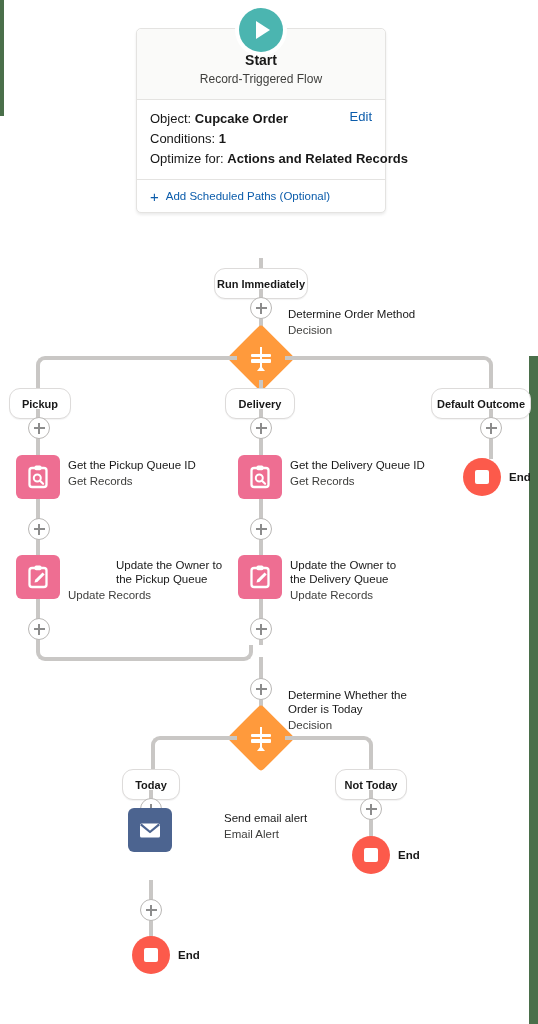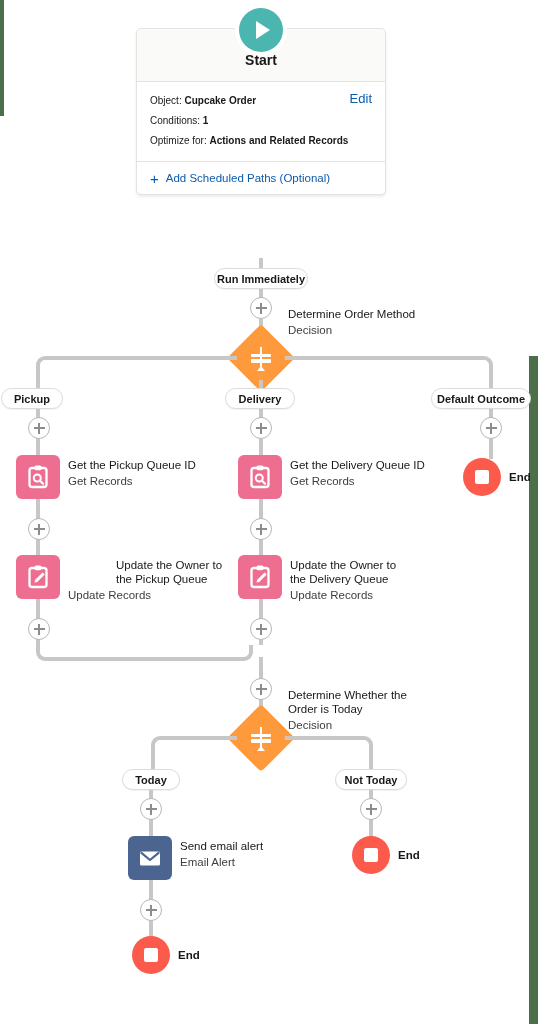--- a/index.html
+++ b/index.html
@@ -50,21 +50,21 @@
     box-shadow: 0 2px 3px rgba(0,0,0,.08);
   }
   #start-header {
     background: #fafaf9; border-bottom: 1px solid #e4e3e1;
     border-radius: 5px 5px 0 0;
     padding: 22px 10px 11px; text-align: center;
   }
   #start-title { font-size: 14px; font-weight: 700; color: #181818; line-height: 19px; }
   #start-subtitle { font-size: 12px; color: #3e3e3c; line-height: 18px; }
   #start-body { padding: 9px 13px 10px; position: relative; }
-  .kv { font-size: 10px; color: #181818; line-height: 20px; white-space: nowrap; }
+  .kv { font-size: 13px; color: #181818; line-height: 20px; white-space: nowrap; }
   .kv .k { font-weight: 400; }
   .kv .v { font-weight: 700; }
   #edit-link {
     position: absolute; right: 13px; top: 9px;
     font-size: 13px; color: #0b5cab; cursor: pointer;
   }
   .card-action {
     border-top: 1px solid #e4e3e1; padding: 8px 13px;
     font-size: 11.5px; color: #0b5cab; cursor: pointer;
     display: flex; align-items: center; gap: 7px; line-height: 16px;
@@ -80,21 +80,21 @@
   }
   #start-play .tri {
     width: 0; height: 0; margin-left: 4px;
     border-left: 14px solid #ffffff;
     border-top: 9px solid transparent;
     border-bottom: 9px solid transparent;
   }
 
   
   .pill {
-    position: absolute; height: 21px; padding: 0 11px;
+    position: absolute; height: 31px; padding: 0 11px;
     background: #ffffff; border: 1px solid #dddbda; border-radius: 11px;
     display: flex; align-items: center; justify-content: center;
     font-size: 11px; font-weight: 700; color: #181818; white-space: nowrap;
     box-shadow: 0 1px 1px rgba(0,0,0,.05);
   }
 
   
   .decision { position: absolute; width: 48px; height: 48px; }
   .decision .dia {
     position: absolute; inset: 0; background: #ff9a3c;
@@ -143,20 +143,21 @@
 
 <div id="canvas">
 
   <div class="edge-strip" id="edge-left"></div>
   <div class="edge-strip" id="edge-right"></div>
   <div id="edge-right-top"></div>
 
   <div id="start-card">
     <div id="start-header">
       <div id="start-title">Start</div>
+      <div id="start-subtitle">Record-Triggered Flow</div>
     </div>
     <div id="start-body">
       <div class="kv">
         <span class="k">Object:</span>
         <span class="v">Cupcake Order</span>
       </div>
       <div class="kv">
         <span class="k">Conditions:</span>
         <span class="v">1</span>
       </div>
@@ -204,21 +205,21 @@
   <div class="conn conn-h" style="left:50px; top:356px; width:187px;"></div>
   <div class="corner tl" style="left:36px; top:356px;"></div>
   <div class="conn conn-v" style="left:36px; top:370px; height:22px;"></div>
 
   <div class="conn conn-h" style="left:285px; top:356px; width:192px;"></div>
   <div class="corner tr" style="left:477px; top:356px;"></div>
   <div class="conn conn-v" style="left:489px; top:370px; height:22px;"></div>
 
   <div class="conn conn-v" style="left:259px; top:380px; height:12px;"></div>
 
-  <div class="pill" style="left:1px; top:388px; width:62px;">Pickup</div>
+  <div class="pill" style="left:9px; top:388px; width:62px;">Pickup</div>
   <div class="pill" style="left:225px; top:388px; width:70px;">Delivery</div>
   <div class="pill" style="left:431px; top:388px; width:100px;">Default Outcome</div>
 
   <div class="conn conn-v" style="left:36px; top:409px; height:50px;"></div>
   <div class="plus" style="left:28px; top:417px;"></div>
 
   <div class="node" style="left:16px; top:455px;">
     <div class="node-icon icon-get">
       <svg width="26" height="26" viewBox="0 0 26 26">
         <rect x="4.5" y="4" width="17" height="19" rx="2.6" fill="none" stroke="#ffffff" stroke-width="2.3"></rect>
@@ -329,21 +330,21 @@
   <div class="conn conn-h" style="left:285px; top:736px; width:72px;"></div>
   <div class="corner tr" style="left:357px; top:736px;"></div>
   <div class="conn conn-v" style="left:369px; top:750px; height:22px;"></div>
 
   <div class="pill" style="left:122px; top:769px; width:58px;">Today</div>
   <div class="pill" style="left:335px; top:769px; width:72px;">Not Today</div>
 
   <div class="conn conn-v" style="left:149px; top:790px; height:50px;"></div>
   <div class="plus" style="left:140px; top:798px;"></div>
 
-  <div class="node" style="left:128px; top:836px;">
+  <div class="node" style="left:128px; top:808px;gap:44px;">
     <div class="node-icon icon-email">
       <svg width="26" height="26" viewBox="0 0 26 26">
         <rect x="3" y="6.5" width="20" height="14" rx="1.6" fill="#ffffff"></rect>
         <path d="M3.8 7.4L13 15l9.2-7.6" fill="none" stroke="#4c6490" stroke-width="2.2" stroke-linejoin="round"></path>
       </svg>
     </div>
     <div class="node-text">
       <div class="node-label">Send email alert</div>
       <div class="node-type">Email Alert</div>
     </div>

